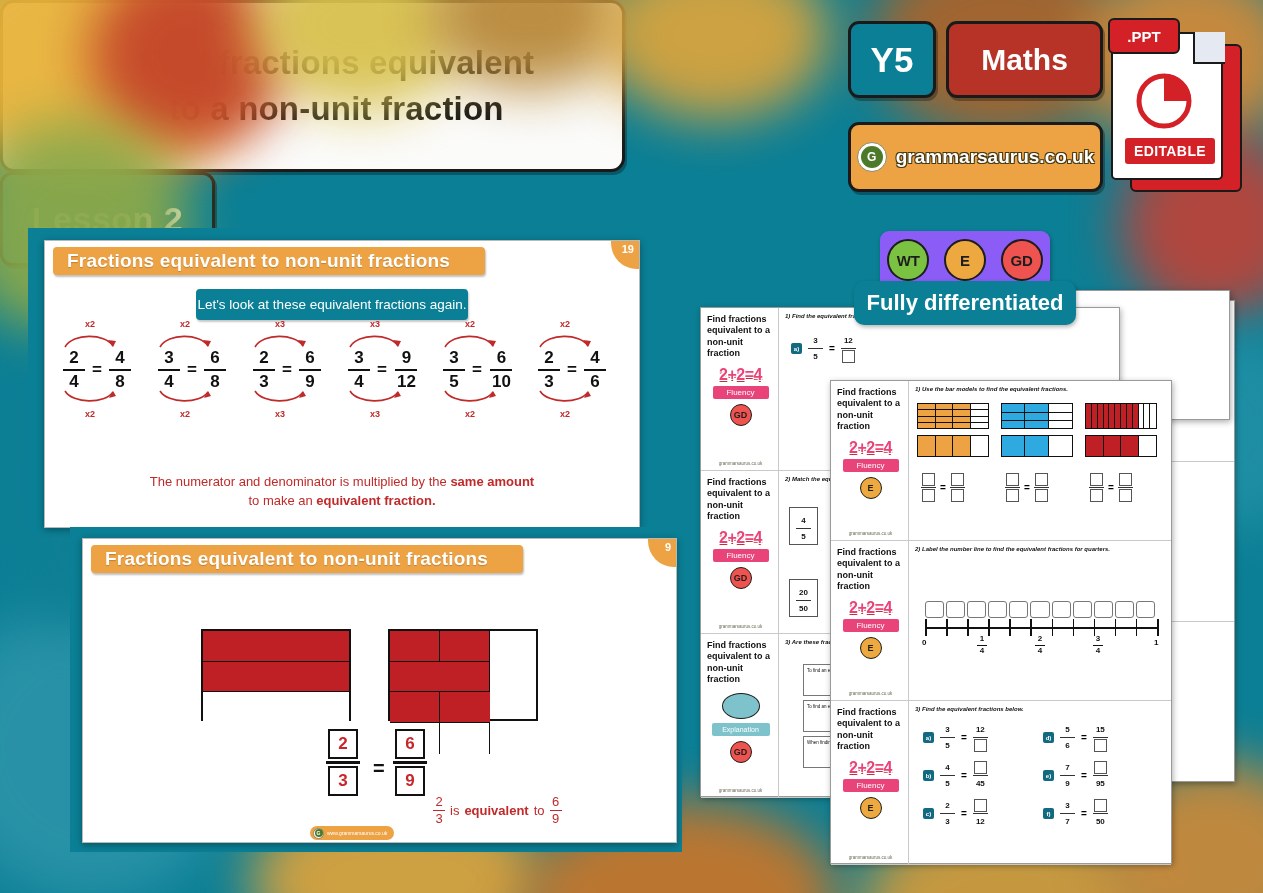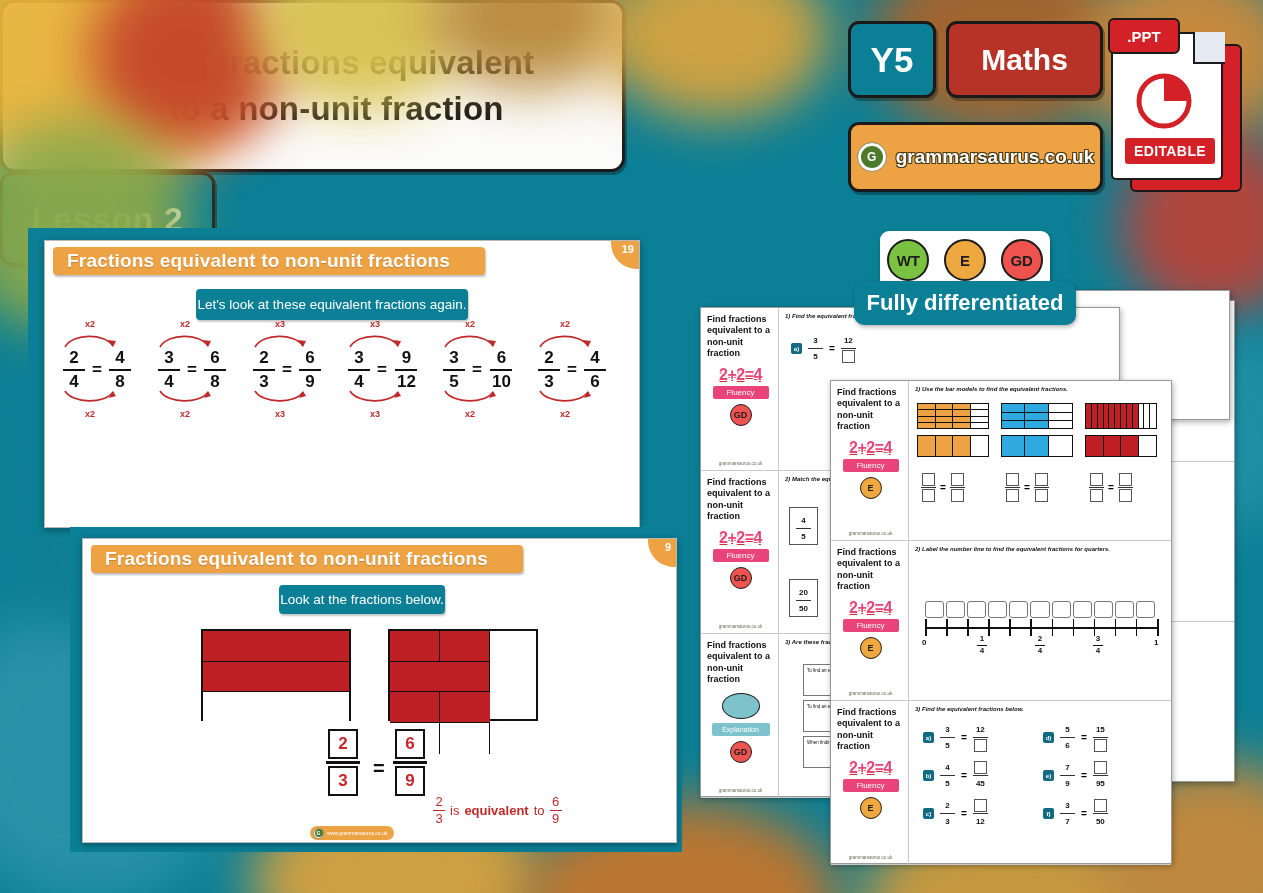--- a/index.html
+++ b/index.html
@@ -85,21 +85,21 @@
   .frac .num { padding:0 3px; }
   .frac .bar { width:22px; height:2px; background:#111; margin:2px 0; }
   .frac .den { padding:0 3px; }
   .eqs { font-size:17px; font-weight:bold; margin:0 7px; color:#111; }
   .xlab { position:absolute; color:#c02a2a; font-size:9px; font-weight:bold; }
   .arcsvg { position:absolute; pointer-events:none; }
 
   
   #diffwrap { position:absolute; left:880px; top:231px; z-index:20; }
   #diff-circles { position:absolute; left:0; top:0; width:170px; height:58px;
-                  background:#ffffff; border-radius:9px; display:flex;
+                  background:#8b5cf6; border-radius:9px; display:flex;
                   align-items:center; justify-content:space-around;
                   box-shadow:1px 2px 4px rgba(0,0,0,.3); }
   .dcircle { width:42px; height:42px; border-radius:50%; border:2px solid #1d1d1d;
              display:flex; align-items:center; justify-content:center;
              font-size:15px; font-weight:bold; color:#1d1d1d; }
   #diff-label { position:absolute; left:-26px; top:50px; width:222px; height:44px;
                 background:#0b7f95; border-radius:10px; display:flex;
                 align-items:center; justify-content:center;
                 box-shadow:1px 2px 4px rgba(0,0,0,.3); }
   #diff-label span { color:#fff; font-size:22px; font-weight:bold; }
@@ -355,36 +355,38 @@
         <path d="M6 16 C 14 2, 46 2, 54 15" fill="none" stroke="#c02a2a" stroke-width="1.6"></path>
         <polygon points="54,16 49,9 57,10" fill="#c02a2a"></polygon>
         <path d="M6 60 C 14 73, 46 73, 54 61" fill="none" stroke="#c02a2a" stroke-width="1.6"></path>
         <polygon points="54,60 50,67 57,65" fill="#c02a2a"></polygon>
       </svg>
       <div class="xlab" style="left: 515px; top: 78px;">x2</div>
       <div class="xlab" style="left: 515px; top: 168px;">x2</div>
     </div>
 
 
+  <div style="position:absolute;left:0;top:232px;width:100%;text-align:center;
+              color:#c02a2a;font-size:13px;line-height:1.45;">
+    <div><span>The numerator and denominator is multiplied by the </span><b>same amount</b></div>
+    <div><span>to make an </span><b>equivalent fraction.</b></div>
+  </div>
 
   <div class="corner" style="right:0;top:0;border-bottom-left-radius:26px;">
     <span>19</span>
   </div>
 </div>
 
 <div class="slide-frame" style="left:70px;top:527px;width:612px;height:325px;"></div>
 <div class="slide" id="slide2" style="left:82px;top:538px;width:595px;height:305px;">
 
   <div class="slide-title" style="left:8px;top:6px;width:432px;height:28px;">
     <span>Fractions equivalent to non-unit fractions</span>
   </div>
 
-  <div class="tealbar" style="left:196px;top:46px;width:166px;height:29px;">
-    <span>Look at the fractions below.</span>
-  </div>
 
   <div id="s2-bars">
       <div class="s2bar" style="left: 118px; top: 90px; width: 150px; height: 92px;">
         <div class="s2cell" style="width: 150px; height: 30.6667px; background: rgb(191, 32, 38); border-right: none;"></div>
         <div class="s2cell" style="width: 150px; height: 30.6667px; background: rgb(191, 32, 38); border-right: none;"></div>
         <div class="s2cell" style="width: 150px; height: 30.6667px; background: rgb(255, 255, 255); border-right: none; border-bottom: none;"></div>
       </div>
       <div class="s2bar" style="left: 305px; top: 90px; width: 150px; height: 92px;">
         <div class="s2cell" style="width: 50px; height: 30.6667px; background: rgb(191, 32, 38);"></div>
         <div class="s2cell" style="width: 50px; height: 30.6667px; background: rgb(191, 32, 38);"></div>

